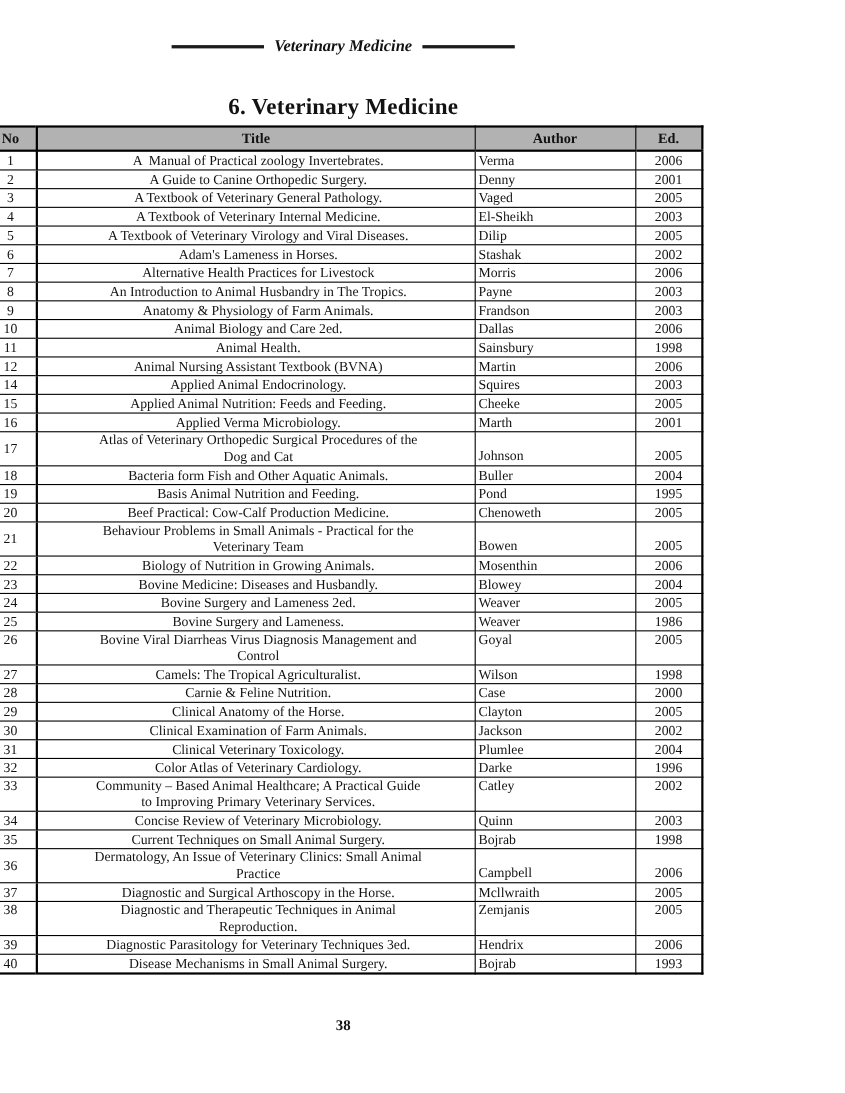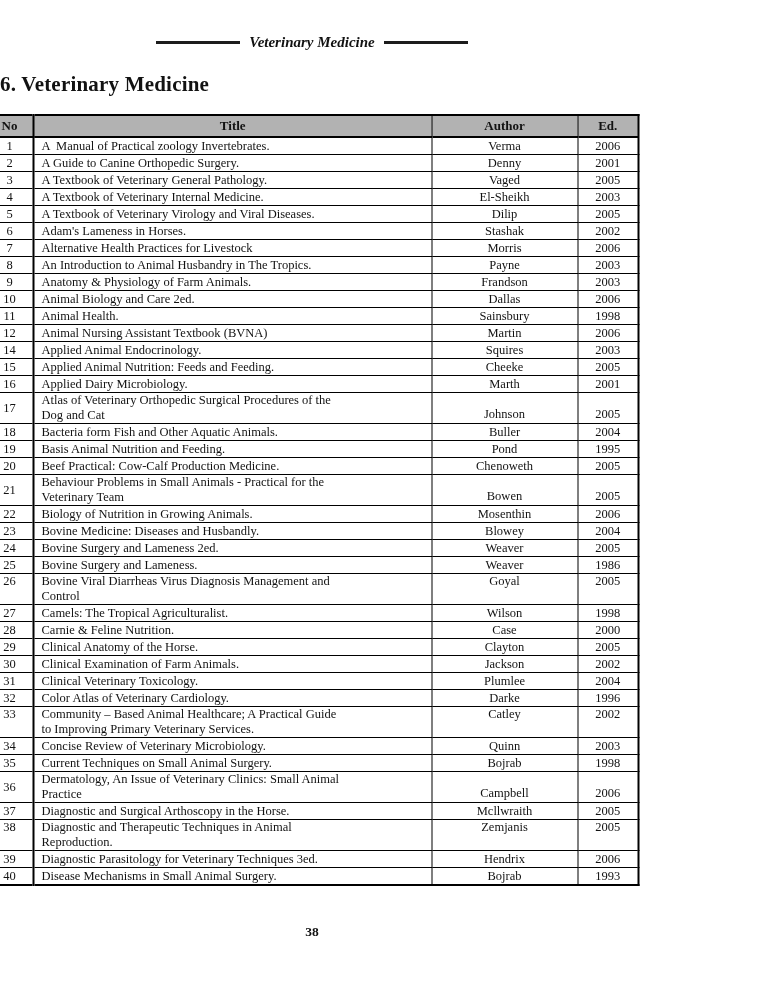--- a/index.html
+++ b/index.html
@@ -10,41 +10,41 @@
   }
   .running-header {
     position:absolute; top:34px; left:0; right:0;
     display:flex; justify-content:center; align-items:center; gap:9px;
   }
   .rule { width:84px; height:0; border-top:3px solid #1c1c1c; }
   .running-header-text {
     font-size:15px; font-weight:bold; font-style:italic; white-space:nowrap;
   }
   .doc-title {
-    position:absolute; top:72px; left:0; right:0; margin:0;
-    font-size:21px; font-weight:bold; letter-spacing:0.2px;
+    position:absolute; top:72px; left:0; right:0; margin:13px;
+    text-align:center; font-size:21px; font-weight:bold; letter-spacing:0.2px;
   }
   table.book-table {
     position:absolute; top:114px; left:50%; transform:translateX(-50%);
     width:653px; table-layout:fixed; border-collapse:collapse;
     border:2px solid #000;
   }
   .book-table th {
     background:#b2b2b2; border:1px solid #000; border-bottom:2px solid #000;
     font-size:13px; font-weight:bold; height:20px; padding:0 2px;margin-top:40px;
   }
   .book-table th.h-no { border-right:2px solid #000; }
   .book-table td {
     border:1px solid #000; font-size:12.5px; line-height:15px;
     height:16px; padding:0 3px; vertical-align:middle;
     overflow:hidden;
   }
   .c-no   { text-align:center; border-right:2px solid #000 !important; }
-  .c-title{ text-align:left; padding-left:7px !important; white-space:pre-wrap;margin-left:24px; }
-  .c-author{ text-align:center; }
+  .c-title{ text-align:center; padding-left:7px !important; white-space:pre-wrap;margin-left:24px; }
+  .c-author{ text-align:left; }
   .c-ed   { text-align:center;margin-top:36px; }
   tr.v-bottom .c-title { vertical-align:top; }
   tr.v-bottom .c-author, tr.v-bottom .c-ed { vertical-align:bottom; padding-bottom:1px; }
   tr.v-top td { vertical-align:top; }
   .page-number {
     position:absolute; top:924px; left:0; right:0;
     text-align:center; font-size:13.5px; font-weight:bold;
   }
 </style>
 </head>
@@ -155,21 +155,21 @@
           <td class="c-ed">2003</td>
         </tr>
         <tr>
           <td class="c-no">15</td>
           <td class="c-title">Applied Animal Nutrition: Feeds and Feeding.</td>
           <td class="c-author">Cheeke</td>
           <td class="c-ed">2005</td>
         </tr>
         <tr>
           <td class="c-no">16</td>
-          <td class="c-title">Applied Dairy Microbiology.</td>
+          <td class="c-title">Applied Verma Microbiology.</td>
           <td class="c-author">Marth</td>
           <td class="c-ed">2001</td>
         </tr>
         <tr class="v-bottom">
           <td class="c-no">17</td>
           <td class="c-title">Atlas of Veterinary Orthopedic Surgical Procedures of the
 Dog and Cat</td>
           <td class="c-author">Johnson</td>
           <td class="c-ed">2005</td>
         </tr>

